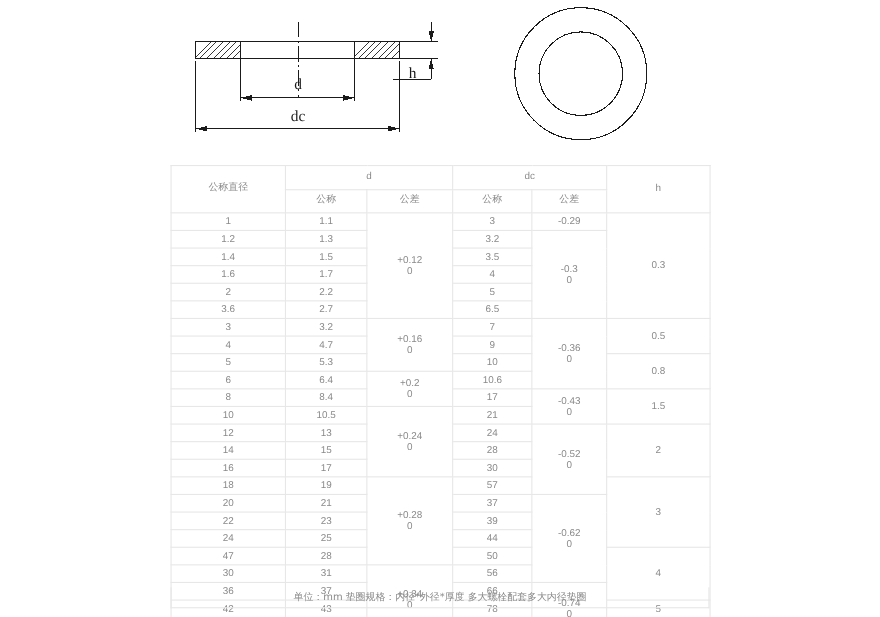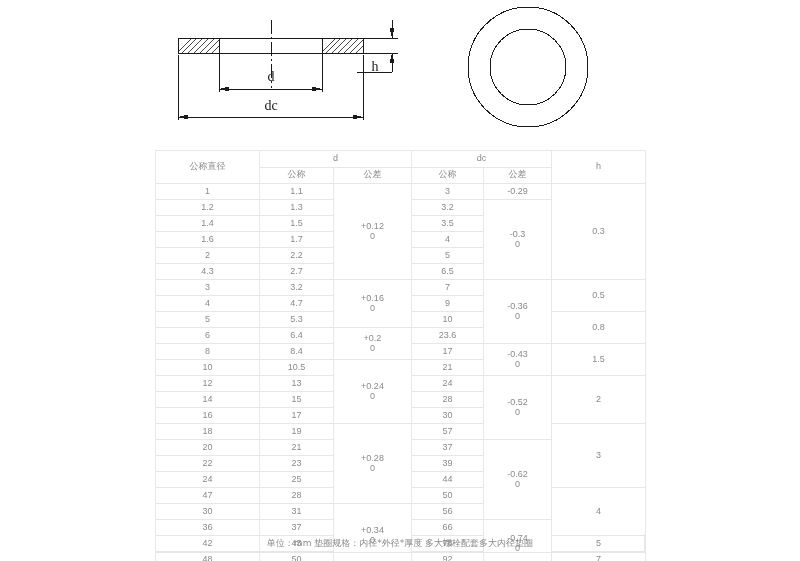--- a/index.html
+++ b/index.html
@@ -47,21 +47,21 @@
     height: 16px;
   }
   table.spec th {
     color: #8a8a8a;
     font-size: 9px;
   }
   table.spec th.cjk, table.spec td.cjk {
     font-family: "DejaVu Sans", "Liberation Sans", sans-serif;
     font-size: 9px;
   }
-  table.spec .hdr-tall { height: 33px; }
+  table.spec .hdr-tall { height: 43px; }
   table.spec .hdr-short { height: 16px; }
   .tol-cell { white-space: pre-line; line-height: 1.45; }
   col.c0 { width: 104px; }
   col.c1 { width: 74px; }
   col.c2 { width: 78px; }
   col.c3 { width: 72px; }
   col.c4 { width: 68px; }
   col.c5 { width: 94px; }
 
   
@@ -204,21 +204,21 @@
             <td>1.6</td>
             <td>1.7</td>
             <td>4</td>
           </tr>
           <tr>
             <td>2</td>
             <td>2.2</td>
             <td>5</td>
           </tr>
           <tr>
-            <td>4.3</td>
+            <td>3.6</td>
             <td>2.7</td>
             <td>6.5</td>
           </tr>
           <tr>
             <td>3</td>
             <td>3.2</td>
             <td rowspan="3" class="tol-cell">+0.16
 0</td>
             <td>7</td>
             <td rowspan="4" class="tol-cell">-0.36
@@ -234,21 +234,21 @@
             <td>5</td>
             <td>5.3</td>
             <td>10</td>
             <td rowspan="2">0.8</td>
           </tr>
           <tr>
             <td>6</td>
             <td>6.4</td>
             <td rowspan="2" class="tol-cell">+0.2
 0</td>
-            <td>23.6</td>
+            <td>10.6</td>
           </tr>
           <tr>
             <td>8</td>
             <td>8.4</td>
             <td>17</td>
             <td rowspan="2" class="tol-cell">-0.43
 0</td>
             <td rowspan="2">1.5</td>
           </tr>
           <tr>

